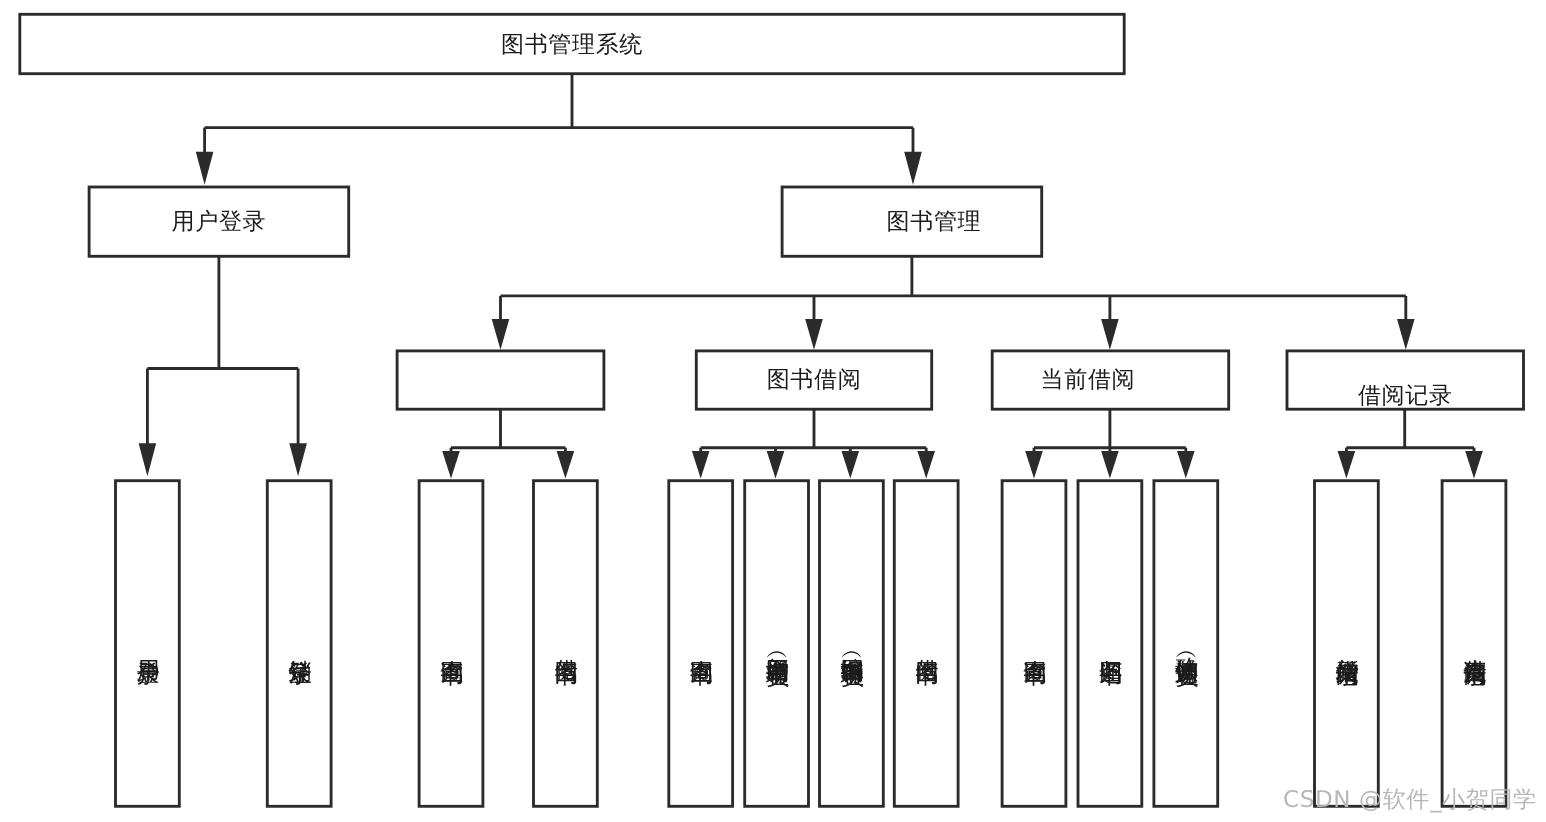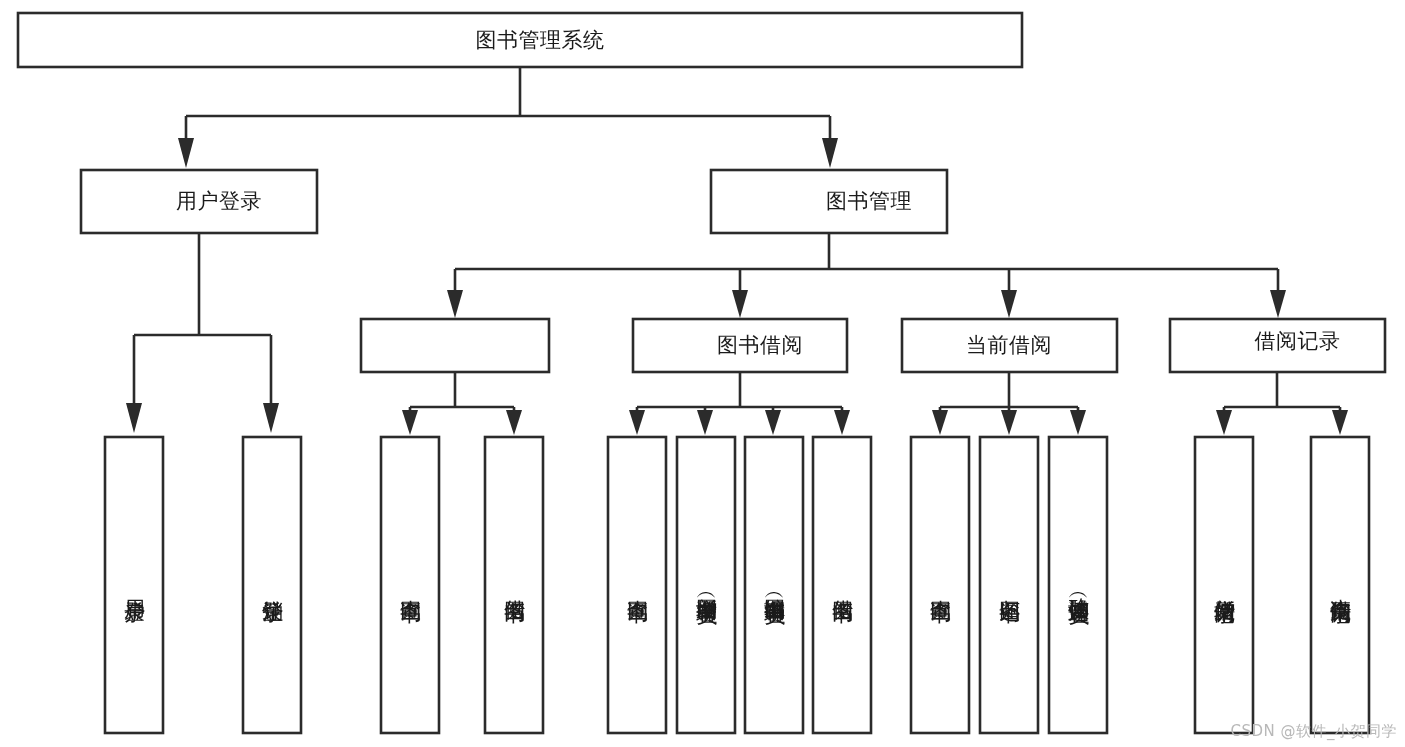--- a/index.html
+++ b/index.html
@@ -45,41 +45,40 @@
     display: flex;
     align-items: center;
     justify-content: center;
     text-align: center;
     color: #1b1b1b;
     font-size: 21px;
     line-height: 1.25;
     letter-spacing: 0.5px;
     white-space: nowrap;
     pointer-events: none;
-    padding-left: 20px;
   }
   .node-label-v {
     position: absolute;
     display: flex;
     align-items: center;
     justify-content: center;
     color: #1b1b1b;
     font-size: 21px;
     line-height: 1.32;
     letter-spacing: 1px;
     writing-mode: vertical-rl;
     text-orientation: upright;
     pointer-events: none;
     overflow: hidden;
   }
   .watermark {
     position: absolute;
     right: 8px;
     bottom: 6px;
-    font-size: 15px;
+    font-size: 21px;
     color: #b8b8b8;
     white-space: nowrap;
     letter-spacing: 0.5px;
   }
 </style>
 </head>
 <body>
 
 <div id="diagram-root">
 
@@ -192,21 +191,21 @@
 
   <div class="node-label-h" style="left:81px; top:170px; width:236px; height:63px;">用户登录</div>
 
   <div class="node-label-h" style="left:711px; top:170px; width:276px; height:63px;">图书管理</div>
 
 
   <div class="node-label-h" style="left:633px; top:319px; width:214px; height:53px;">图书借阅</div>
 
   <div class="node-label-h" style="left:902px; top:319px; width:174px; height:53px;">当前借阅</div>
 
-  <div class="node-label-h" style="left:1170px; top:315px; width:215px; height:53px;">借阅记录</div>
+  <div class="node-label-h" style="left:1170px; top:333px; width:215px; height:53px;">借阅记录</div>
 
   <div class="node-label-v" style="left:105px; top:437px; width:58px; height:296px;">用户登录</div>
 
   <div class="node-label-v" style="left:243px; top:437px; width:58px; height:296px;">注销登录</div>
 
   <div class="node-label-v" style="left:381px; top:437px; width:58px; height:296px;">查询图书</div>
 
   <div class="node-label-v" style="left:485px; top:437px; width:58px; height:296px;">借阅图书</div>
 
   <div class="node-label-v" style="left:608px; top:437px; width:58px; height:296px;">查询图书</div>

